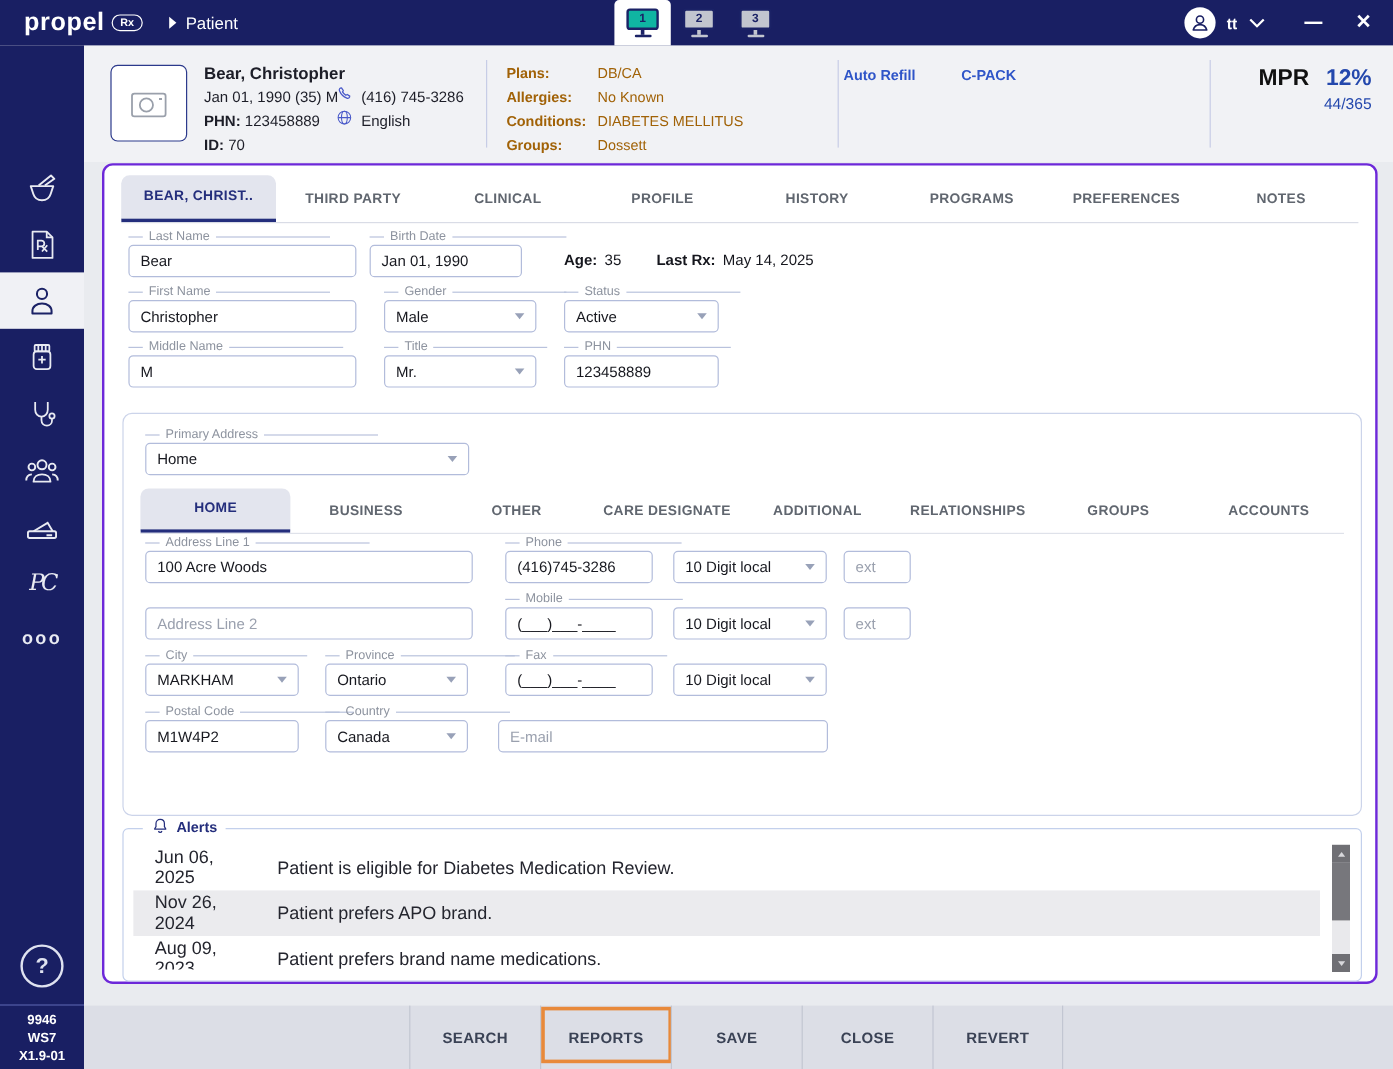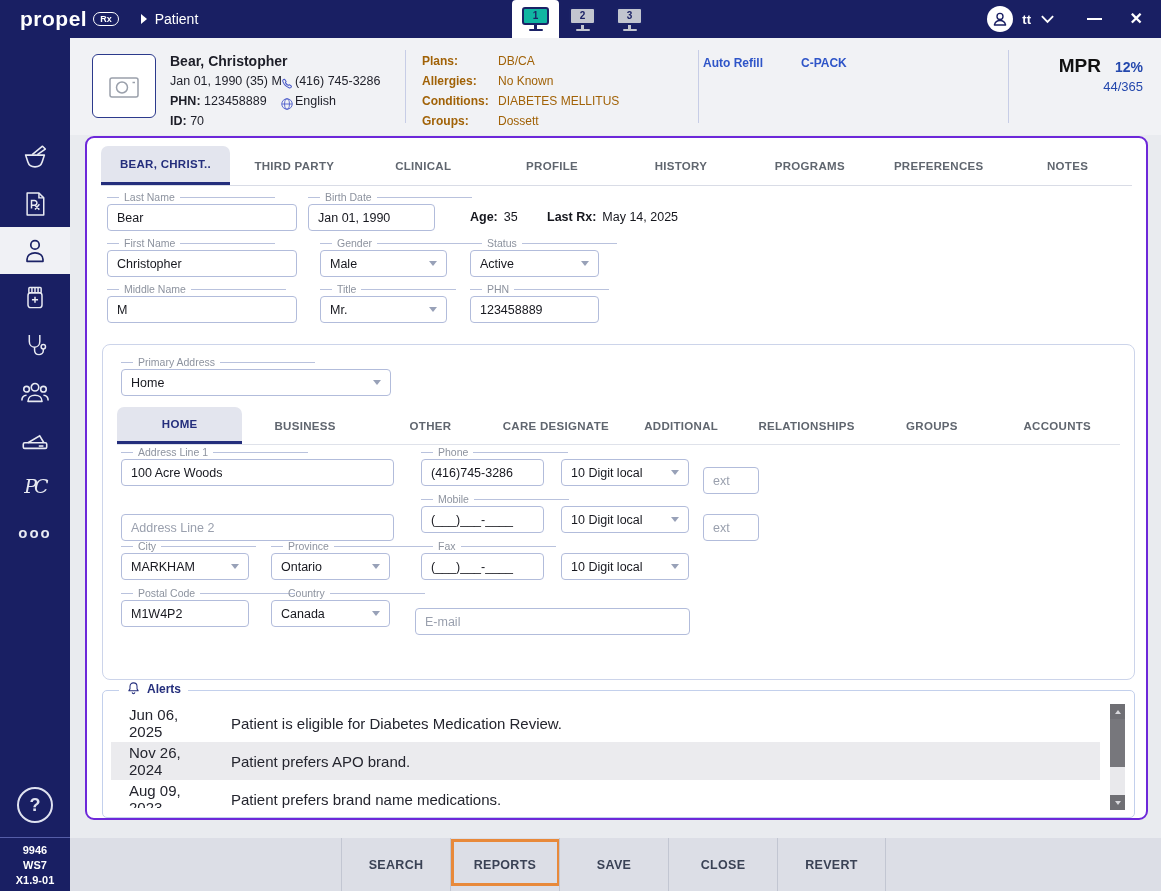--- a/index.html
+++ b/index.html
@@ -41,44 +41,44 @@
   .help-btn { position:absolute; left:17px; bottom:68px; width:36px; height:36px; border:2px solid #dfe2f0; border-radius:50%; color:#dfe2f0; display:flex; align-items:center; justify-content:center; font-size:18px; font-weight:bold; cursor:pointer; }
   .station { position:absolute; left:0; bottom:0; width:70px; height:54px; border-top:1px solid #555da8; text-align:center; color:#fff; font-size:11px; font-weight:bold; line-height:15px; padding-top:5px; }
 
   
   .banner { position:absolute; left:70px; top:38px; width:1091px; height:97px; background:#f1f2f5; }
   .photo-box { position:absolute; left:22px; top:16px; width:64px; height:64px; background:#fff; border:1.5px solid #2c3a8c; border-radius:6px; display:flex; align-items:center; justify-content:center; }
   .bname-block { position:absolute; left:100px; top:13px; font-size:12.5px; color:#1d1e28; line-height:20px; }
   .bname { font-size:14px; font-weight:bold; }
   .blbl { font-weight:bold; }
   .bcontact { position:absolute; left:210px; top:33px; font-size:12.5px; color:#1d1e28; line-height:20px; }
-  .bcontact .row { display:flex; align-items:flex-end; gap:1px; }
+  .bcontact .row { display:flex; align-items:flex-start; gap:7px; }
   .bdiv { position:absolute; top:12px; width:1px; height:73px; background:#c7cde6; }
   .binfo { position:absolute; left:352px; top:13px; display:grid; grid-template-columns:72px auto; font-size:12px; line-height:20px; color:#a16207; column-gap:4px; }
   .blink-area { position:absolute; left:633px; top:18px; display:flex; gap:38px; }
   .blink { color:#2f55c8; font-size:12px; font-weight:bold; cursor:pointer; }
   .mpr-block { position:absolute; left:948px; top:17px; width:125px; }
   .mpr-line { display:flex; justify-content:flex-end; align-items:baseline; gap:14px; }
   .mpr-label { font-size:19px; font-weight:bold; color:#111; }
-  .mpr-value { font-size:14px; font-weight:bold; color:#2448ad; }
+  .mpr-value { font-size:19px; font-weight:bold; color:#2448ad; }
   .mpr-frac { text-align:right; font-size:13px; color:#2448ad; margin-top:2px; }
 
   
   .card { position:absolute; left:85px; top:136px; width:1063px; height:684px; background:#fff; border:2px solid #6d28d9; border-radius:9px; }
   .tabrow { position:absolute; left:14px; right:14px; top:8px; height:40px; display:flex; border-bottom:1px solid #d9dce6; }
   .tab { flex:1; display:flex; align-items:center; justify-content:center; font-size:11.5px; font-weight:bold; color:#60666f; letter-spacing:.3px; cursor:pointer; }
   .tab.active { background:#e3e5ee; border-radius:7px 7px 0 0; color:#242e7c; border-bottom:3px solid #242e7c; }
 
   
   .fld { position:absolute; }
   .flb { display:flex; align-items:center; height:14px; font-size:10.5px; color:#8d939f; white-space:nowrap; }
   .flb::before { content:''; width:12px; height:1px; background:#b9c2dd; margin-right:5px; flex:none; }
   .flb::after { content:''; width:95px; height:1px; background:#b9c2dd; margin-left:5px; flex:none; }
   .box { height:27px; border:1px solid #b2bcdb; border-radius:4px; background:#fff; display:flex; align-items:center; padding:0 9px; font-size:12.5px; color:#17181f; }
-  .box.ph { color:#9aa0ae;margin-top:8px; }
+  .box.ph { color:#9aa0ae; }
   .sel { justify-content:space-between; }
   .caret { width:0; height:0; border-left:4.5px solid transparent; border-right:4.5px solid transparent; border-top:5px solid #98a1b8; flex:none; margin-left:6px; }
   .inline-stat { position:absolute; font-size:12.5px; color:#15161d; display:flex; gap:6px; }
   .inline-stat b { font-weight:bold; }
 
   
   .addr-panel { position:absolute; left:15px; top:206px; width:1033px; height:336px; border:1px solid #ccd4ea; border-radius:8px; }
   .addr-tabs { position:absolute; left:14px; right:14px; top:62px; height:38px; display:flex; border-bottom:1px solid #dfe2ea; }
   .addr-tabs .tab { font-size:11.5px; }
 

